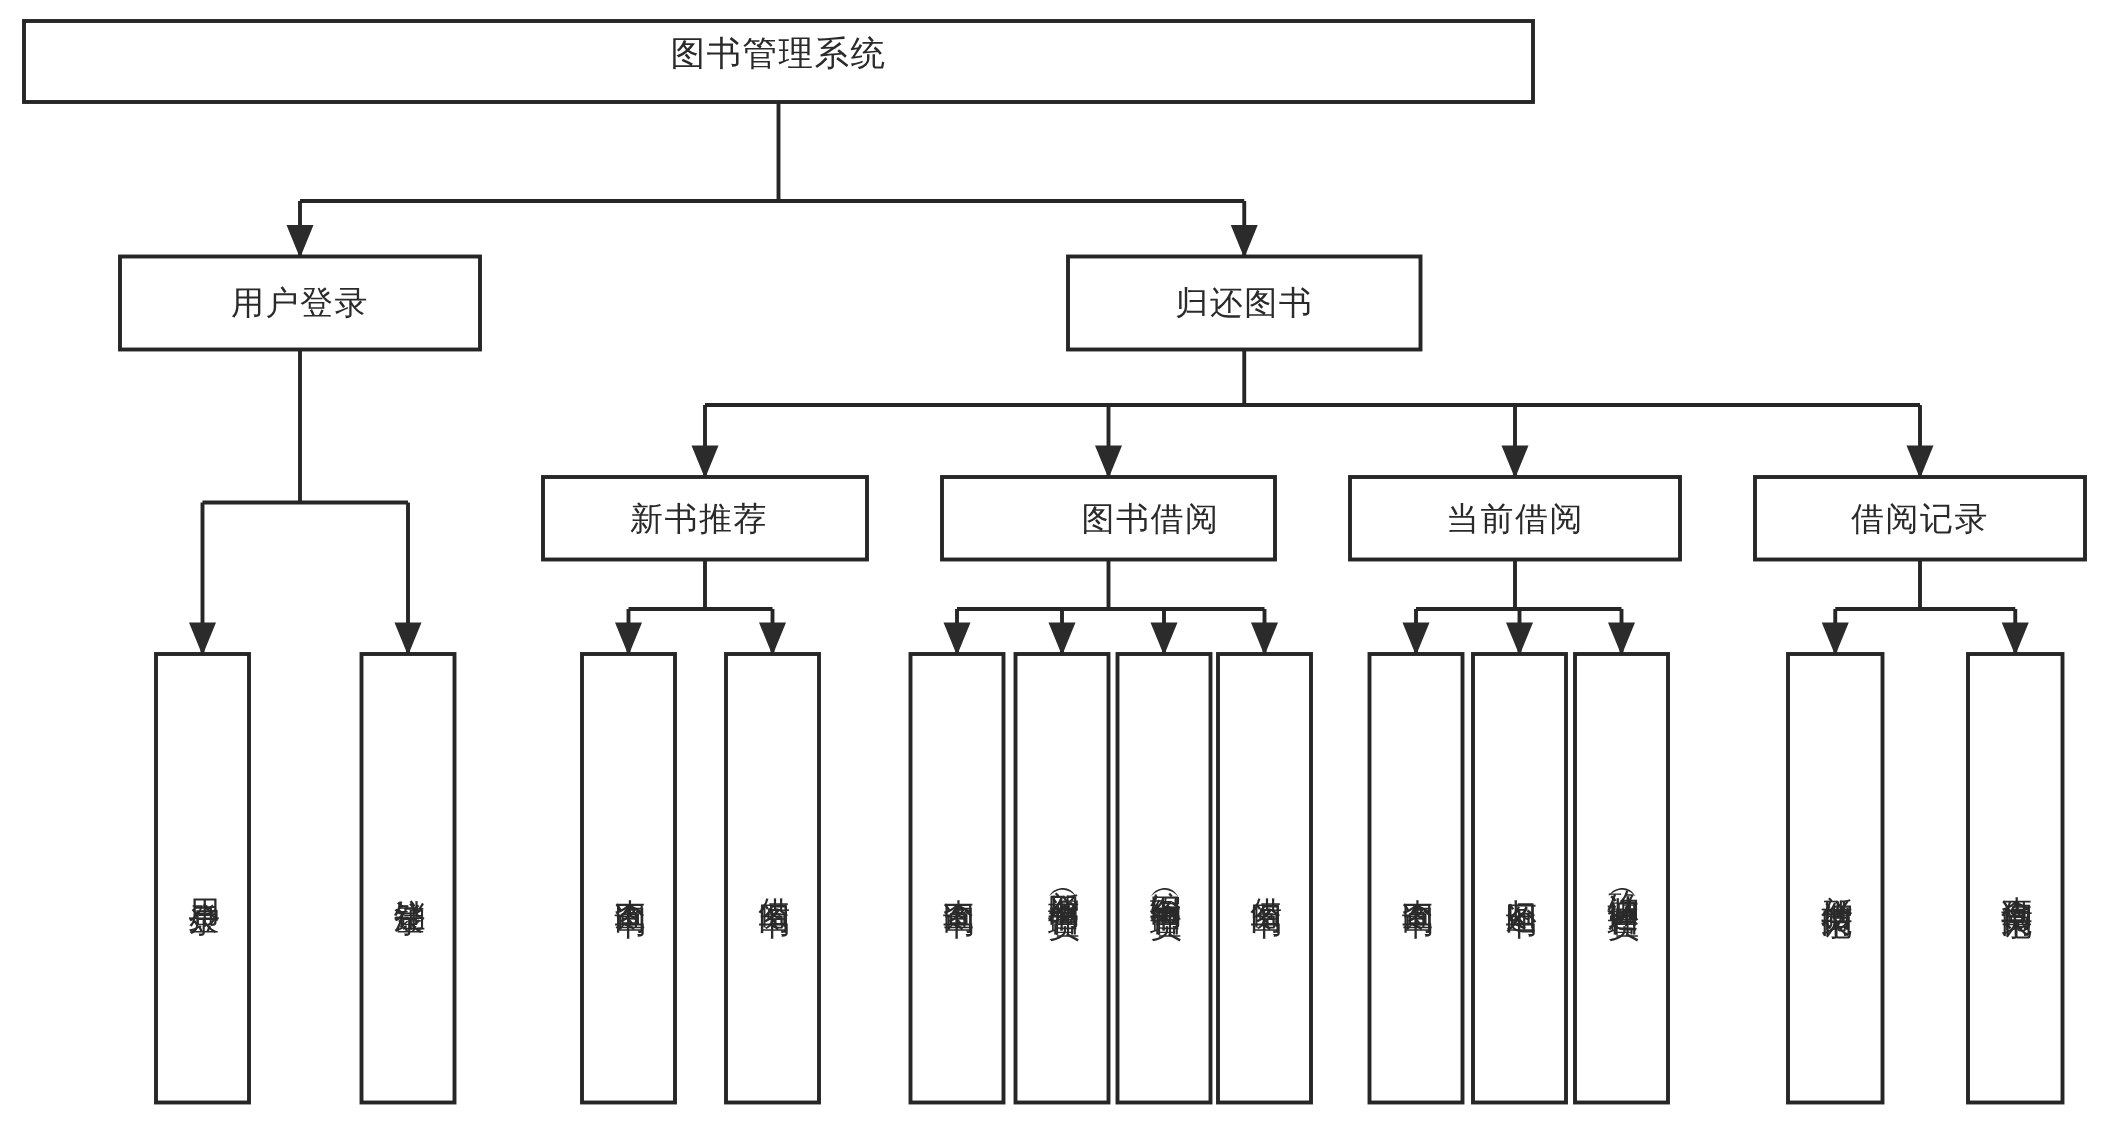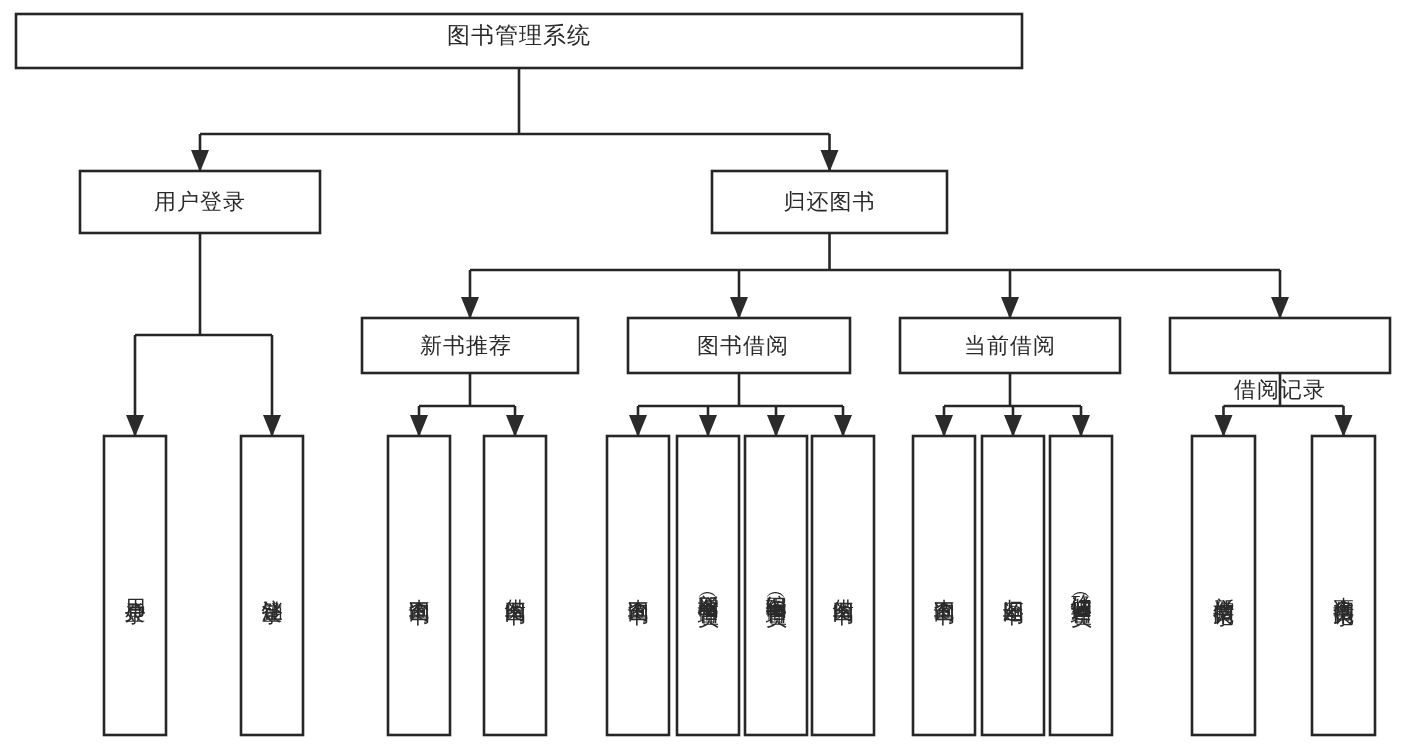--- a/index.html
+++ b/index.html
@@ -178,27 +178,27 @@
       </div>
       <div class="hlabel-wrap" style="left: 80px; top: 171px; width: 240px; height: 62px;">
         <span class="hlabel-text">用户登录</span>
       </div>
       <div class="hlabel-wrap" style="left: 712px; top: 171px; width: 235px; height: 62px;">
         <span class="hlabel-text">归还图书</span>
       </div>
       <div class="hlabel-wrap" style="left: 362px; top: 318px; width: 208px; height: 55px;">
         <span class="hlabel-text">新书推荐</span>
       </div>
-      <div class="hlabel-wrap" style="left: 632px; top: 318px; width: 222px; height: 55px; align-items: center;">
+      <div class="hlabel-wrap" style="left: 656px; top: 318px; width: 222px; height: 55px; align-items: center;">
         <span class="hlabel-text">图书借阅</span>
       </div>
       <div class="hlabel-wrap" style="left: 900px; top: 318px; width: 220px; height: 55px;">
         <span class="hlabel-text">当前借阅</span>
       </div>
-      <div class="hlabel-wrap" style="left: 1170px; top: 318px; width: 220px; height: 55px; margin-top: 44px;">
+      <div class="hlabel-wrap" style="left: 1170px; top: 318px; width: 220px; height: 55px;">
         <span class="hlabel-text">借阅记录</span>
       </div>
       <div class="vlabel-wrap" style="left: 104px; top: 436px; width: 62px; height: 299px;">
         <span class="vlabel-text">用户登录</span>
       </div>
       <div class="vlabel-wrap" style="left: 241px; top: 436px; width: 62px; height: 299px;">
         <span class="vlabel-text">注销登录</span>
       </div>
       <div class="vlabel-wrap" style="left: 388px; top: 436px; width: 62px; height: 299px;">
         <span class="vlabel-text">查询图书</span>

